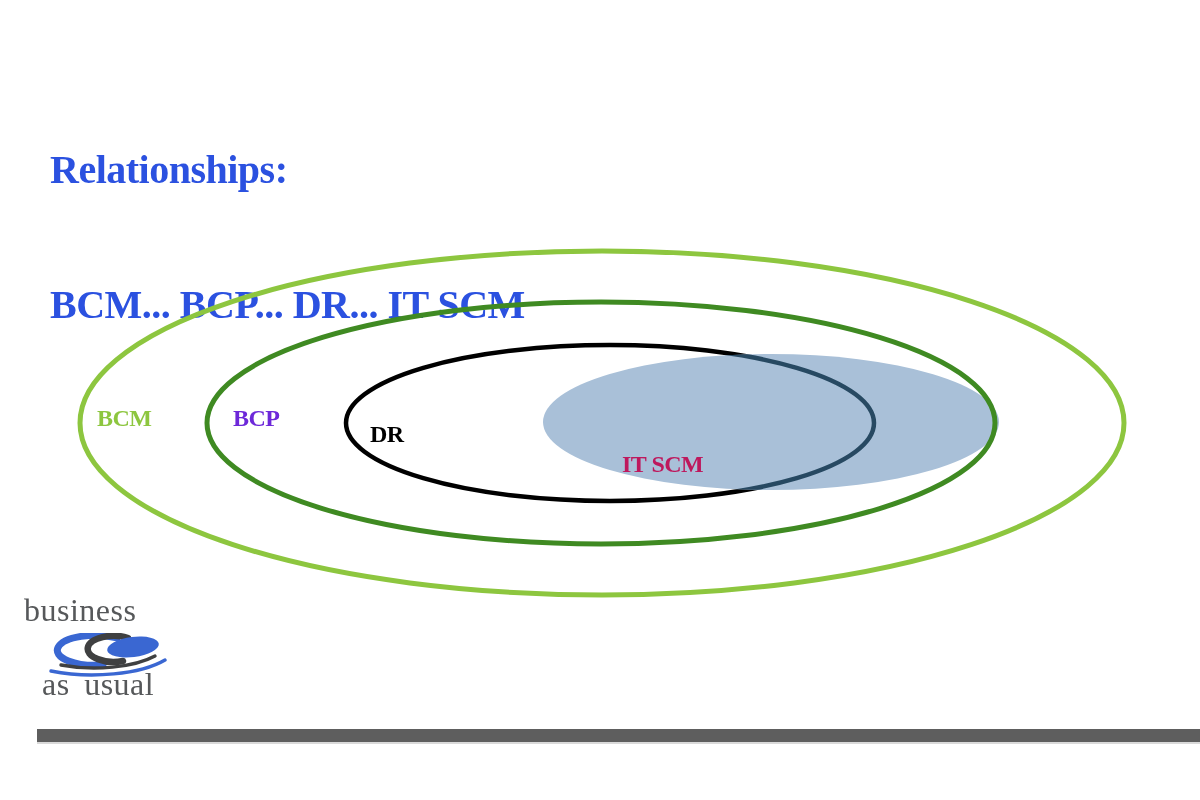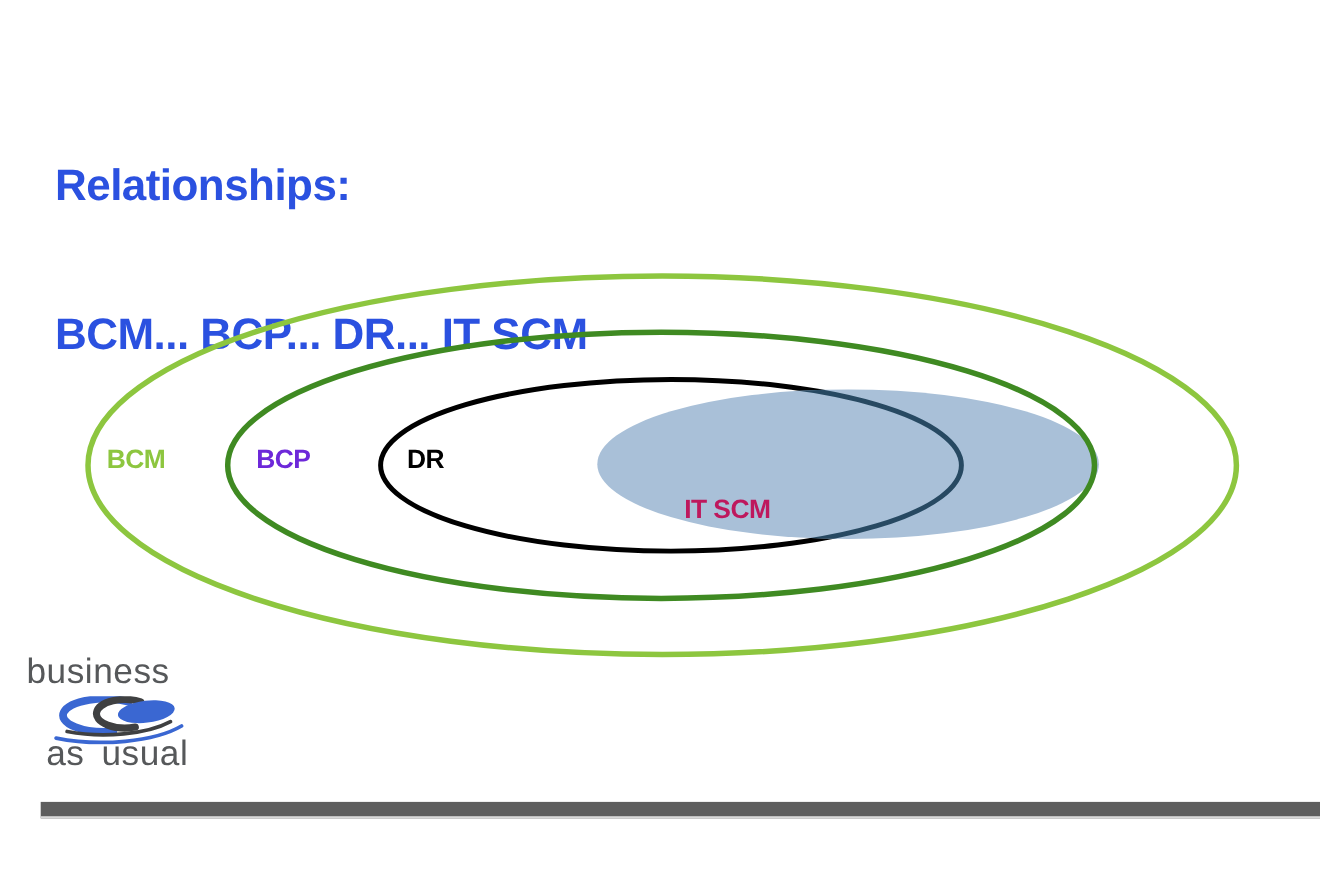--- a/index.html
+++ b/index.html
@@ -1,32 +1,32 @@
 <!DOCTYPE html>
 <html><head>
 <meta charset="utf-8">
 <style>
   html,body { margin:0; padding:0; background:#ffffff; }
   .canvas {
     position:relative; width:1200px; height:800px; background:#ffffff;
-    overflow:hidden; font-family:Liberation Sans, sans-serif;
+    overflow:hidden; font-family:Liberation Serif, serif;
   }
   .title {
     position:absolute; left:50px; top:57px;
     font-weight:bold; font-size:40px; line-height:45px; letter-spacing:-0.5px;
     white-space:pre;
   }
   .venn-svg { position:absolute; left:0; top:0; width:1200px; height:800px; }
   .venn-label {
     position:absolute; top:400px; font-weight:bold; font-size:24px; line-height:36px;
     letter-spacing:-0.5px; white-space:nowrap;
   }
   .label-bcm   { left:97px;  }
   .label-bcp   { left:233px; }
-  .label-dr    { left:370px; }
+  .label-dr    { left:370px;margin-top:16px; }
   .label-itscm { left:622px; }
   .logo-word {
     position:absolute; left:24px; font-size:32px; line-height:32px; color:#56585a;
     letter-spacing:0.5px;
   }
   .logo-word-top    { top:594px; }
   .logo-word-bottom { top:668px; left:42px; word-spacing:6px; }
   .logo-swoosh { position:absolute; left:45px; top:633px; width:124px; height:44px; }
   .copyright-line {
     position:absolute; left:205px; top:677px; font-size:21px; line-height:26px; color:#000000;

